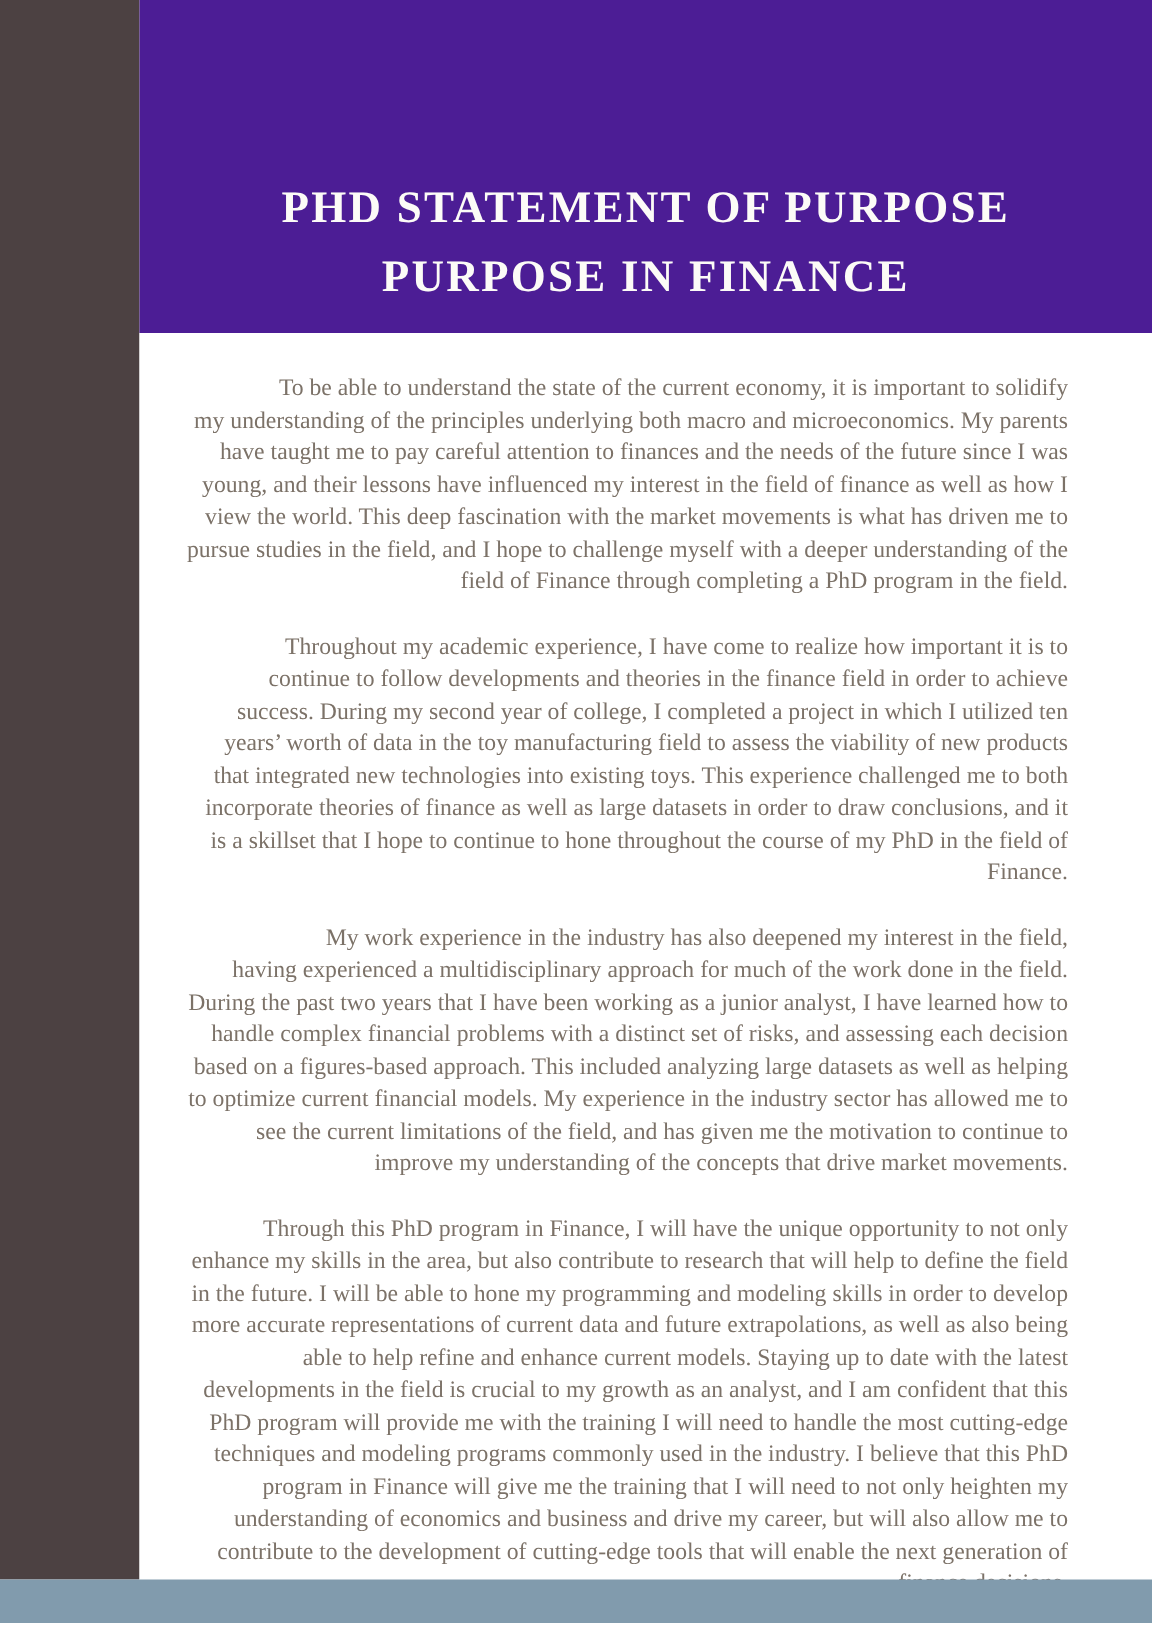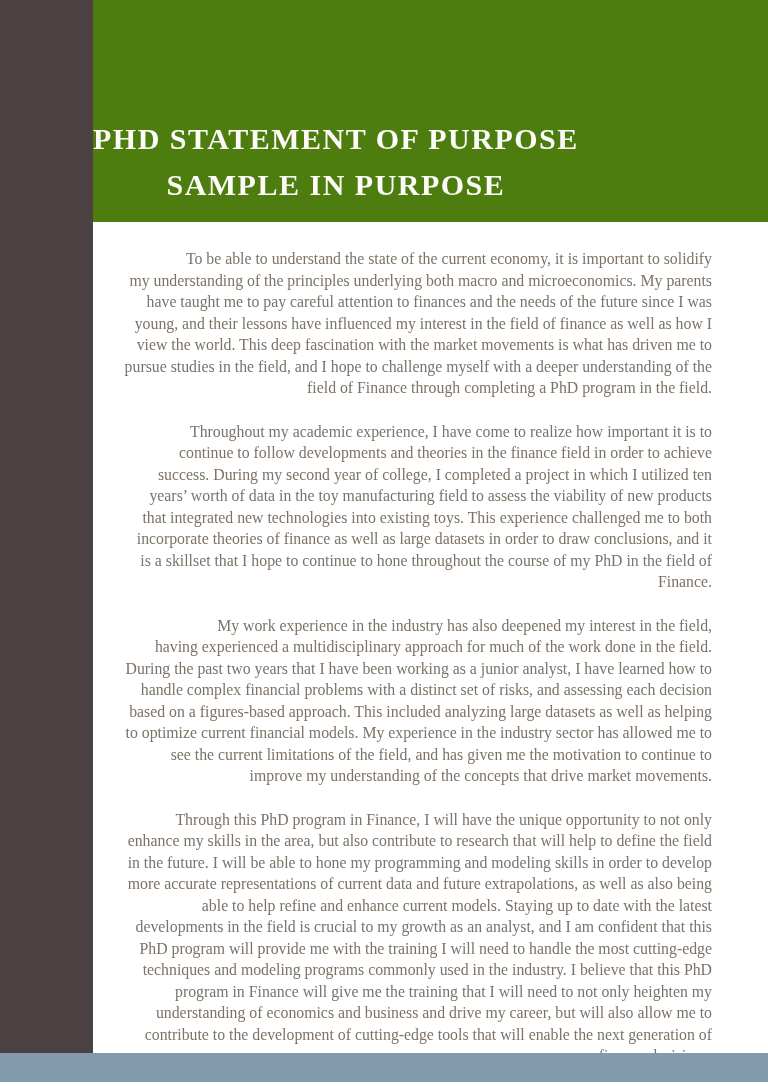--- a/index.html
+++ b/index.html
@@ -15,23 +15,24 @@
   .stripe {
     position: absolute;
     left: 0; top: 0;
     width: 93px; height: 1053px;
     background: #4c4142;
   }
   .band {
     position: absolute;
     left: 93px; top: 0;
     width: 675px; height: 222px;
-    background: #4d7c0f;
+    background: #4c1d95;
     display: flex;
     align-items: flex-end;
+    justify-content: center;
   }
   .doc-title {
     margin: 0 0 14px 0;
     text-align: center;
     color: #fcfbf7;
     font-size: 30px;
     line-height: 46px;
     font-weight: bold;
     letter-spacing: 1.5px;
   }
@@ -61,21 +62,21 @@
 </style>
 </head>
 <body>
 
 <div class="page">
   <div class="stripe"></div>
 
   <header class="band">
     <h1 class="doc-title">
       <span>PHD STATEMENT OF PURPOSE</span>
-      <span>SAMPLE IN PURPOSE</span>
+      <span>PURPOSE IN FINANCE</span>
     </h1>
   </header>
 
   <main class="body">
     <p>To be able to understand the state of the current economy, it is important to solidify my understanding of the principles underlying both macro and microeconomics. My parents have taught me to pay careful attention to finances and the needs of the future since I was young, and their lessons have influenced my interest in the field of finance as well as how I view the world. This deep fascination with the market movements is what has driven me to pursue studies in the field, and I hope to challenge myself with a deeper understanding of the field of Finance through completing a PhD program in the field.</p>
     <p>Throughout my academic experience, I have come to realize how important it is to continue to follow developments and theories in the finance field in order to achieve success. During my second year of college, I completed a project in which I utilized ten years’ worth of data in the toy manufacturing field to assess the viability of new products that integrated new technologies into existing toys. This experience challenged me to both incorporate theories of finance as well as large datasets in order to draw conclusions, and it is a skillset that I hope to continue to hone throughout the course of my PhD in the field of Finance.</p>
     <p>My work experience in the industry has also deepened my interest in the field, having experienced a multidisciplinary approach for much of the work done in the field. During the past two years that I have been working as a junior analyst, I have learned how to handle complex financial problems with a distinct set of risks, and assessing each decision based on a figures-based approach. This included analyzing large datasets as well as helping to optimize current financial models. My experience in the industry sector has allowed me to see the current limitations of the field, and has given me the motivation to continue to improve my understanding of the concepts that drive market movements.</p>
     <p>Through this PhD program in Finance, I will have the unique opportunity to not only enhance my skills in the area, but also contribute to research that will help to define the field in the future. I will be able to hone my programming and modeling skills in order to develop more accurate representations of current data and future extrapolations, as well as also being able to help refine and enhance current models. Staying up to date with the latest developments in the field is crucial to my growth as an analyst, and I am confident that this PhD program will provide me with the training I will need to handle the most cutting-edge techniques and modeling programs commonly used in the industry. I believe that this PhD program in Finance will give me the training that I will need to not only heighten my understanding of economics and business and drive my career, but will also allow me to contribute to the development of cutting-edge tools that will enable the next generation of finance decisions.</p>
   </main>
 

